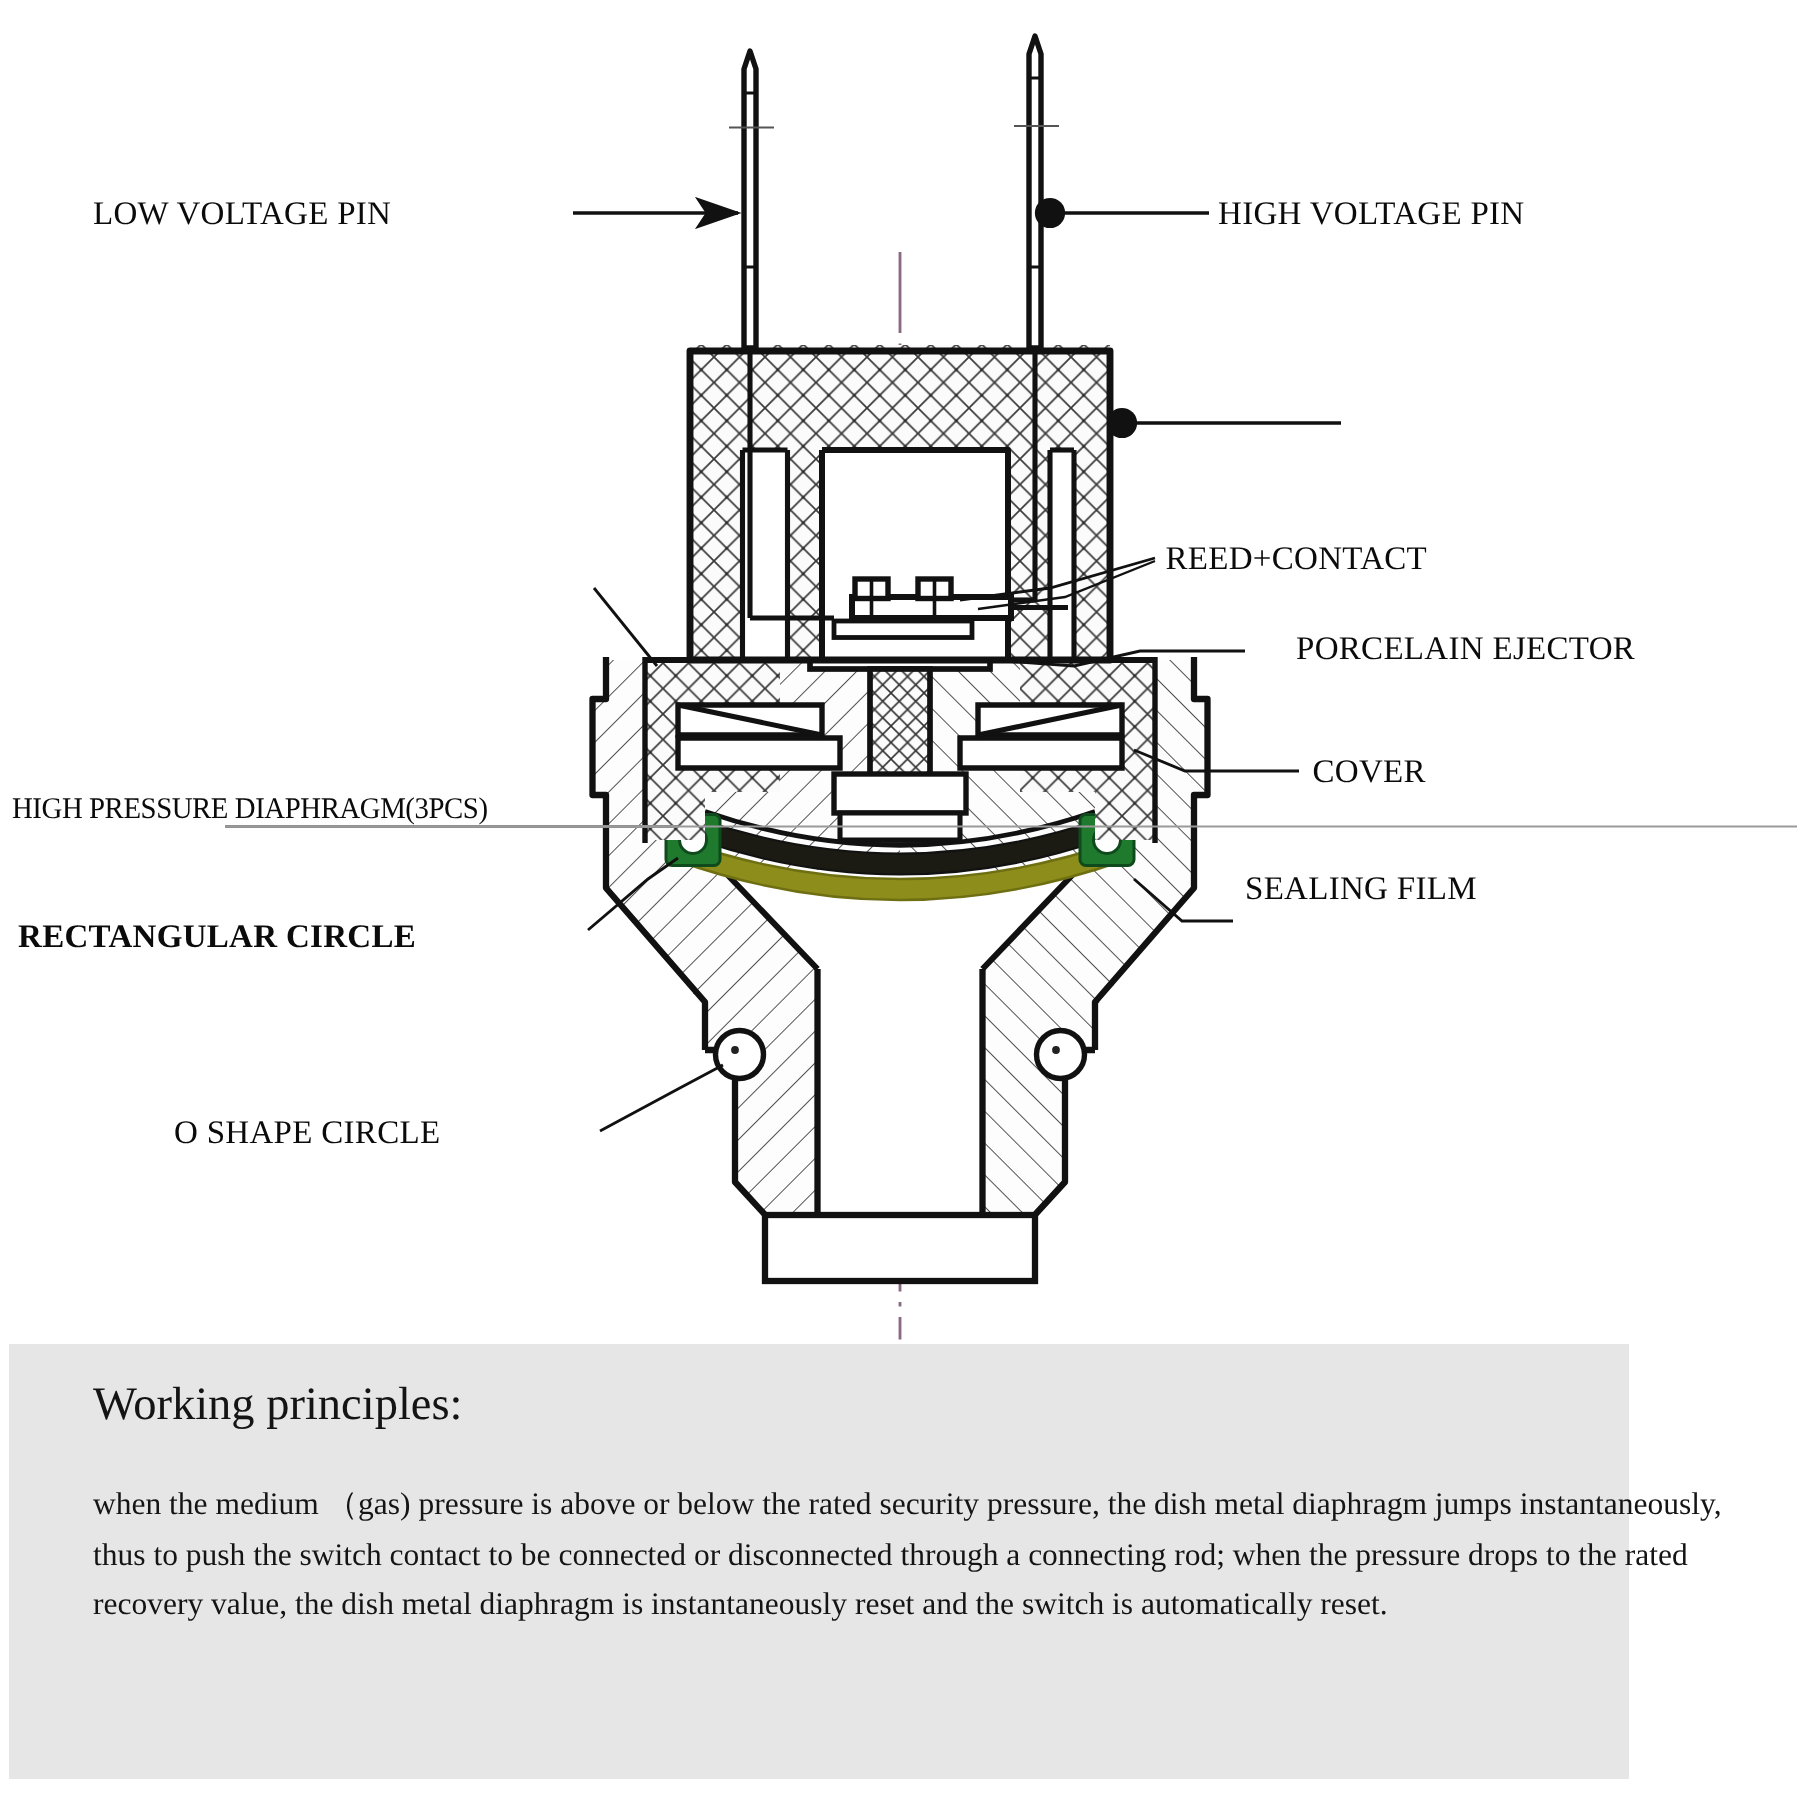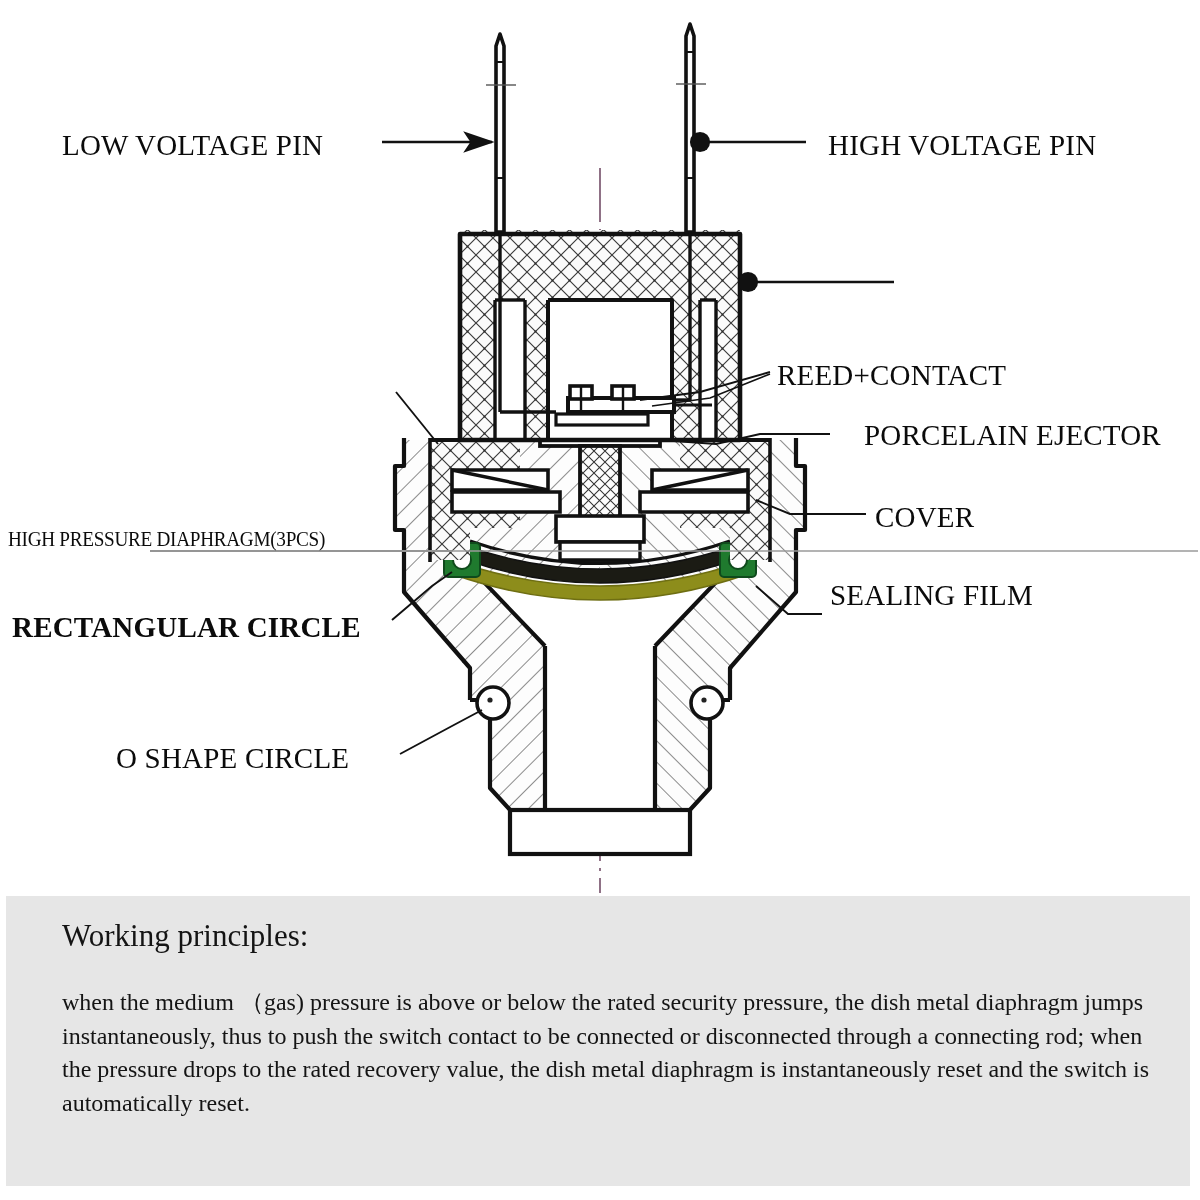--- a/index.html
+++ b/index.html
@@ -29,46 +29,46 @@
     display: block;
   }
   .label {
     position: absolute;
     white-space: nowrap;
     color: #0b0b0b;
     font-family: "Liberation Serif", "DejaVu Serif", serif;
     letter-spacing: 0.2px;
     line-height: 1;
   }
-  .label-lg { font-size: 29px; }
+  .label-lg { font-size: 22px; }
   .label-sm { font-size: 20px; letter-spacing: -0.3px; transform: scaleX(0.96); transform-origin: left center; }
 
   #principles-panel {
     position: absolute;
     left: 6px;
     top: 896px;
-    width: 1184px;
+    width: 1080px;
     height: 290px;
     background: #e6e6e6;
     box-sizing: border-box;
   }
   .principles-title {
     position: absolute;
     left: 56px;
     top: 22px;
     font-size: 31px;
     color: #141414;
     font-family: "Liberation Serif", "DejaVu Serif", serif;
   }
   .principles-body {
     position: absolute;
     left: 56px;
     top: 90px;
     width: 1108px;
-    font-size: 24px;
+    font-size: 21px;
     line-height: 33.5px;
     color: #141414;
     font-family: "Liberation Serif", "DejaVu Serif", serif;
   }
 </style>
 </head>
 <body>
 
 <div id="root">
 
@@ -275,21 +275,21 @@
       <path d="M400,754 L452,726 L482,710" stroke-width="1.9"></path>
     </g>
 
     <g stroke="#9a9a9a" stroke-width="1.3" fill="none">
       <line x1="404" y1="551" x2="1198" y2="551"></line>
       <line x1="150" y1="551" x2="404" y2="551"></line>
     </g>
   </svg>
 
   <div class="label label-lg" style="left:62px;  top:131px;">LOW VOLTAGE PIN</div>
-  <div class="label label-lg" style="left:812px; top:131px;margin-left:16px;">HIGH VOLTAGE PIN</div>
+  <div class="label label-lg" style="left:812px; top:131px;">HIGH VOLTAGE PIN</div>
   <div class="label label-lg" style="left:777px; top:361px;">REED+CONTACT</div>
   <div class="label label-lg" style="left:864px; top:421px;">PORCELAIN EJECTOR</div>
   <div class="label label-lg" style="left:875px; top:503px;">COVER</div>
   <div class="label label-sm" style="left:8px;   top:529px;">HIGH PRESSURE DIAPHRAGM(3PCS)</div>
   <div class="label label-lg" style="left:830px; top:581px;">SEALING FILM</div>
   <div class="label label-lg" style="left:12px;  top:613px;font-weight:bold;">RECTANGULAR CIRCLE</div>
   <div class="label label-lg" style="left:116px; top:744px;">O SHAPE CIRCLE</div>
 
   <div id="principles-panel">
     <div class="principles-title">Working principles:</div>

